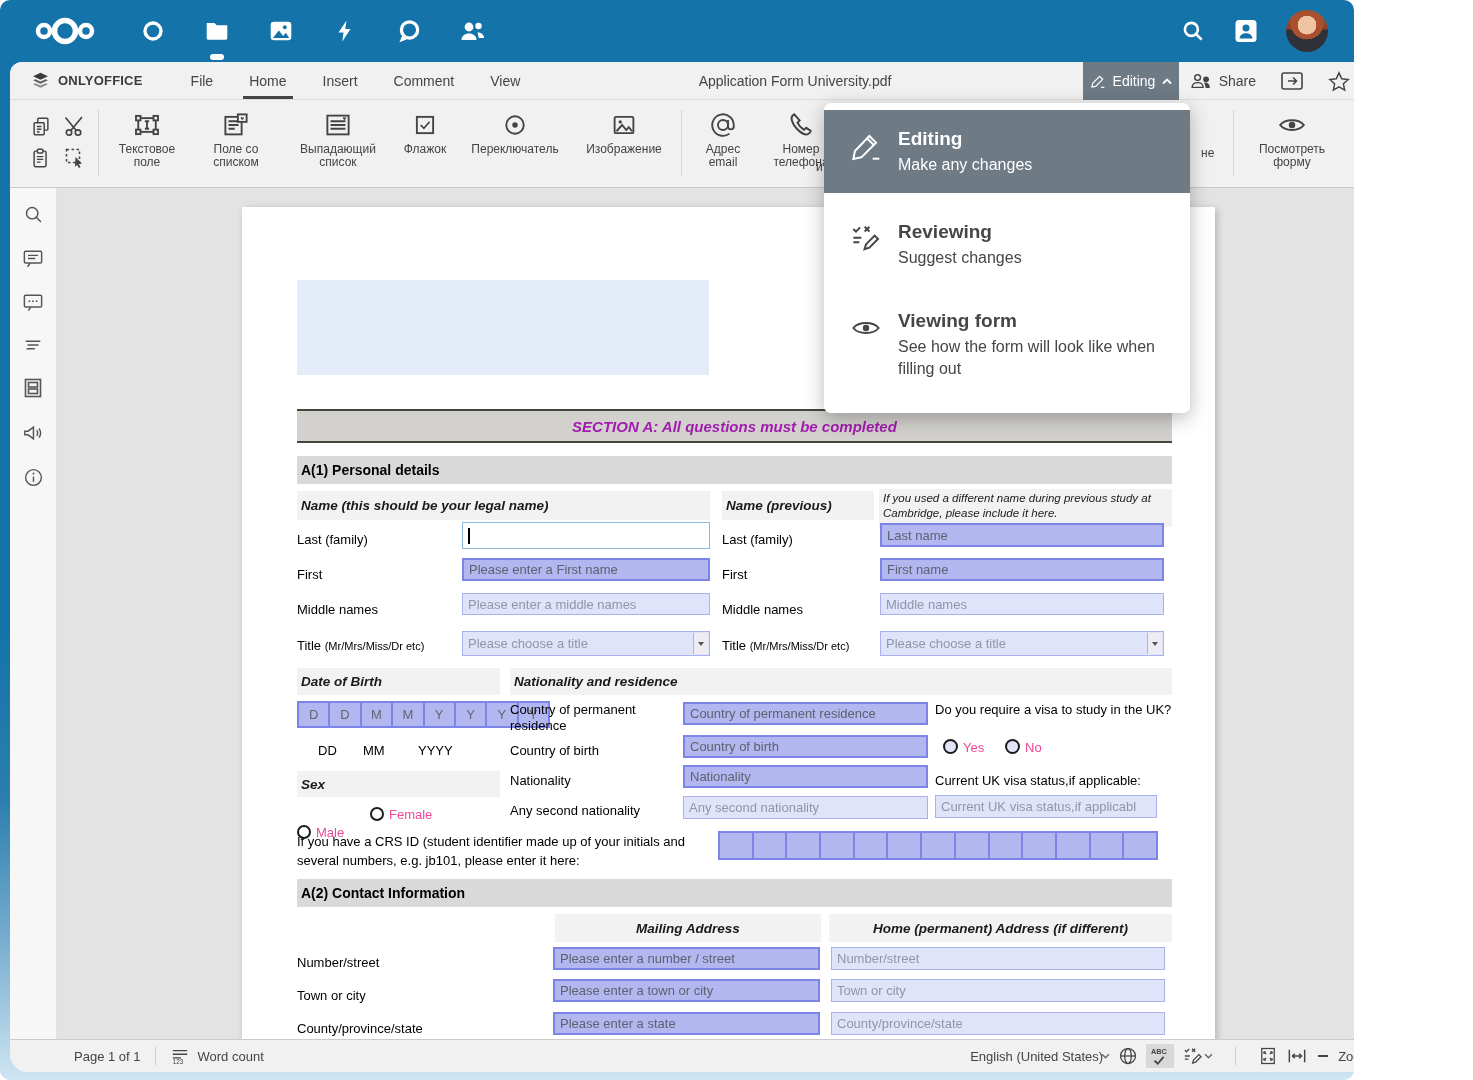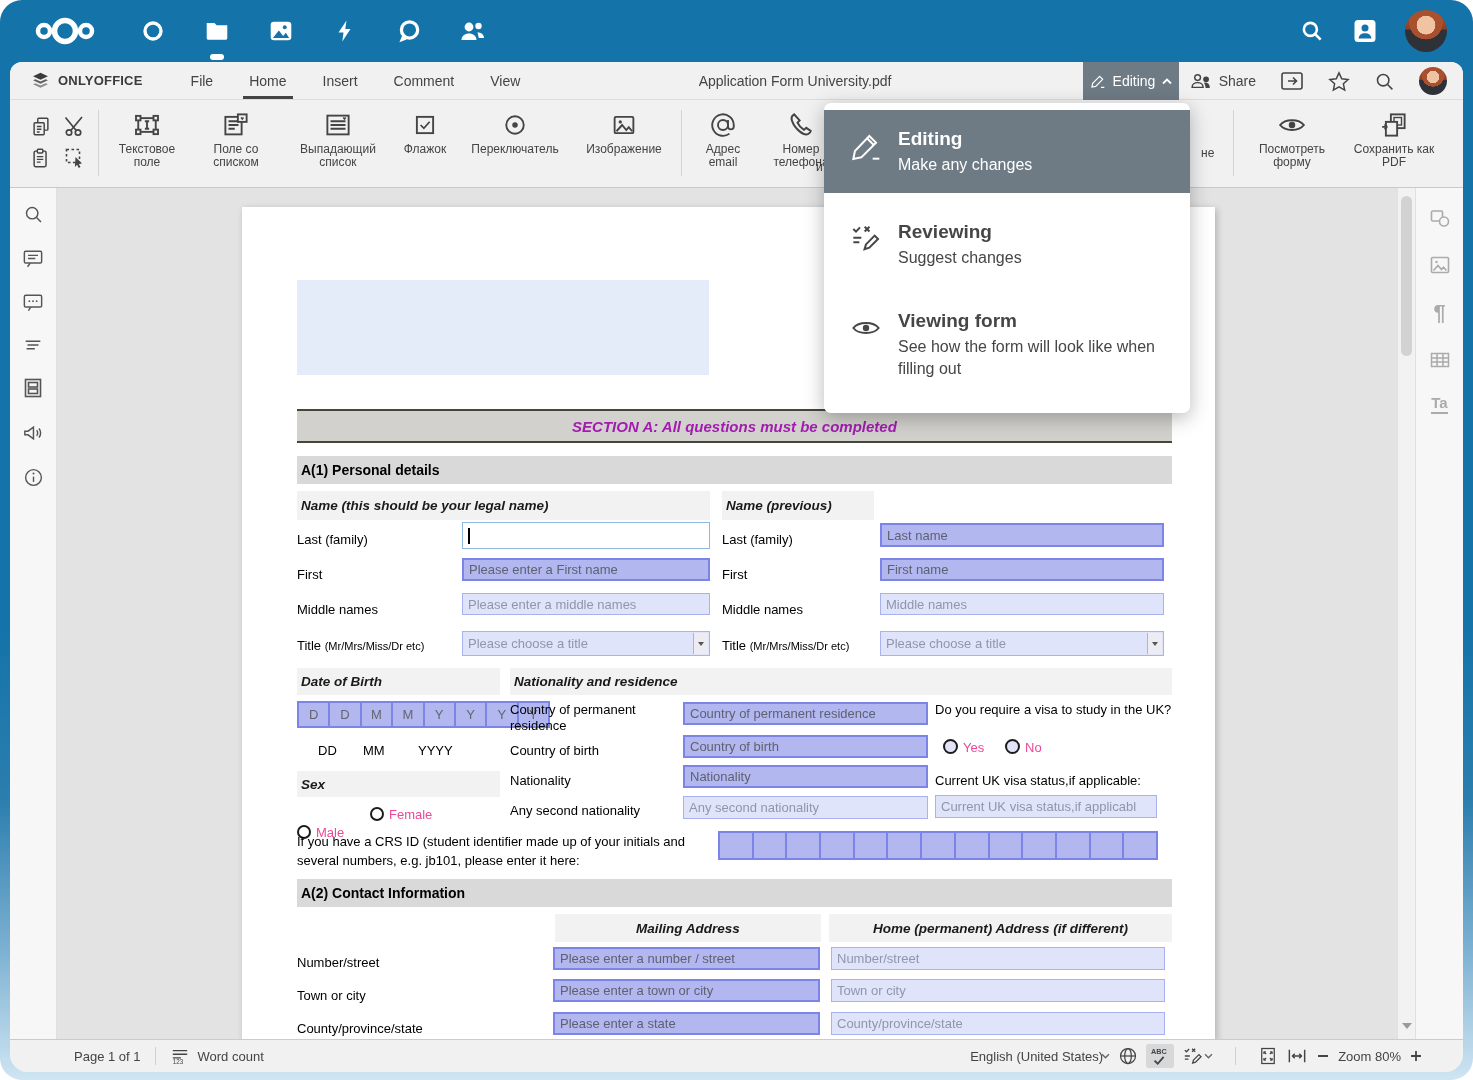--- a/index.html
+++ b/index.html
@@ -1,18 +1,18 @@
 <!DOCTYPE html>
 <html><head>
 <meta charset="utf-8">
 <style>
   *{margin:0;padding:0;box-sizing:border-box}
   html,body{background:#fff}
   body{font-family:"Liberation Sans",sans-serif;-webkit-font-smoothing:antialiased}
-  .stage{position:relative;width:1473px;height:1080px;border-radius:22px;overflow:hidden;
+  .stage{position:relative;width:1354px;height:1080px;border-radius:10px;overflow:hidden;
     background:linear-gradient(180deg,#1473a9 0%,#1473a9 58%,#2b7eae 74%,#7db1d2 88%,#cfe5f2 100%)}
   
   .nc-header{position:absolute;left:0;top:0;right:0;height:62px;display:flex;align-items:center}
   .nc-logo{margin-left:34px;display:flex;align-items:center}
   .nc-apps{display:flex;align-items:center;gap:34px;margin-left:42px}
   .nc-app{position:relative;width:30px;height:34px;display:flex;align-items:center;justify-content:center;cursor:pointer}
   .nc-right{margin-left:auto;display:flex;align-items:center;gap:26px;margin-right:26px}
   .nc-avatar{width:42px;height:42px;border-radius:50%;
     background:radial-gradient(circle at 50% 36%,#f0c3a2 0 27%,rgba(0,0,0,0) 28%),
                radial-gradient(circle at 50% 30%,#a9502e 0 46%,rgba(0,0,0,0) 47%),
@@ -419,20 +419,21 @@
           <div class="abs subbar" style="left:55px;top:249px;width:875px;height:28px">
             <span>A(1) Personal details</span>
           </div>
 
           <div class="abs phead" style="left:55px;top:284px;width:413px;height:29px">
               <span>Name (this should be your legal name)</span>
             </div>
           <div class="abs phead" style="left:480px;top:284px;width:152px;height:29px">
               <span>Name (previous)</span>
             </div>
+          <div class="abs pnote" style="left:637px;top:282px;width:293px;height:38px">If you used a different name during previous study at Cambridge, please include it here.</div>
 
           <span class="abs plabel" style="left:55px;top:325px">Last (family)</span>
           <div class="abs fld white" style="left:220px;top:315px;width:248px;height:27px">
               <span class="caret-line"></span>
               <span></span>
             </div>
 
           <span class="abs plabel" style="left:55px;top:360px">First</span>
           <div class="abs fld dark" style="left:220px;top:351px;width:248px;height:23px">
               <span>Please enter a First name</span>

